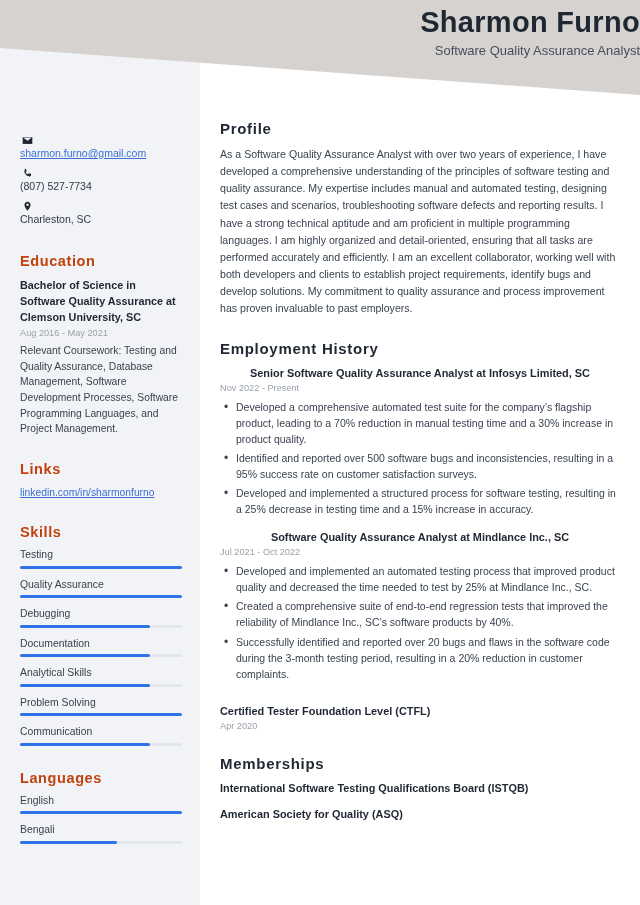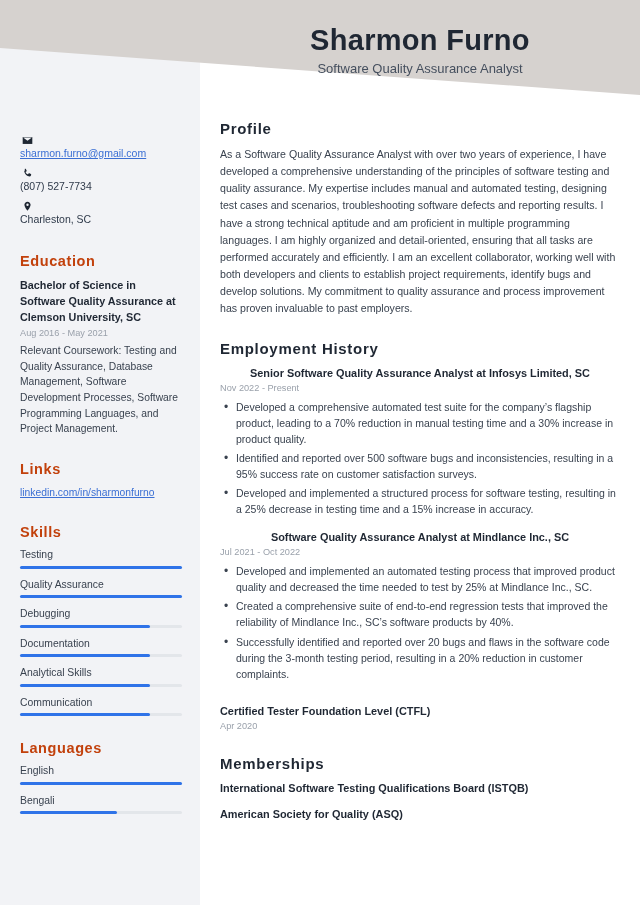--- a/index.html
+++ b/index.html
@@ -44,22 +44,22 @@
     z-index: 2;
   }
 
   .header-text {
     position: absolute;
     left: 200px;
     top: 0;
     width: 440px;
     height: 95px;
     z-index: 3;
-    text-align: center;
-    padding-top: 24px;
+    text-align: right;
+    padding-top: 6px;
   }
 
   .header-name {
     font-size: 29px;
     font-weight: bold;
     color: #1f2733;
     letter-spacing: 0.3px;
     line-height: 1.15;
   }
 
@@ -351,20 +351,26 @@
               <div class="bar-fill" style="width: 80%;"></div>
             </div>
           </div>
           <div class="bar-item">
             <div class="bar-label">Analytical Skills</div>
             <div class="bar-track">
               <div class="bar-fill" style="width: 80%;"></div>
             </div>
           </div>
           <div class="bar-item">
+            <div class="bar-label">Problem Solving</div>
+            <div class="bar-track">
+              <div class="bar-fill" style="width: 100%;"></div>
+            </div>
+          </div>
+          <div class="bar-item">
             <div class="bar-label">Communication</div>
             <div class="bar-track">
               <div class="bar-fill" style="width: 80%;"></div>
             </div>
           </div>
         </div>
     </div>
 
     <div class="side-block">
       <div class="side-h">Languages</div>

